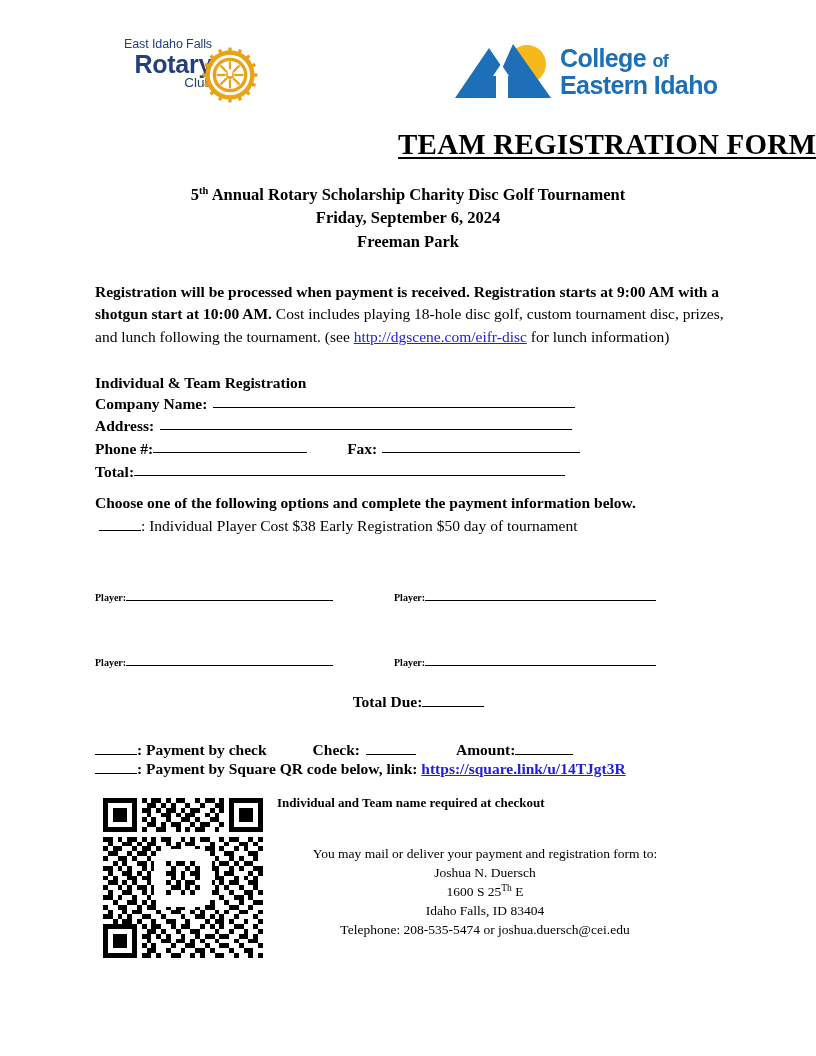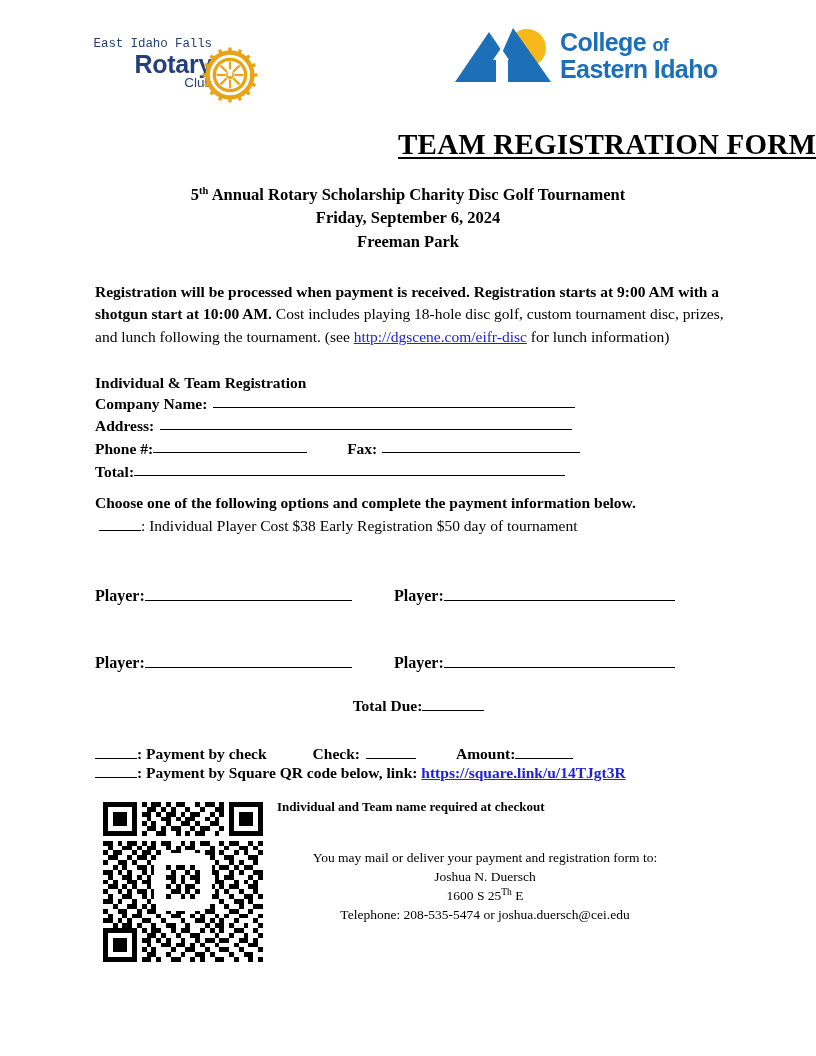--- a/index.html
+++ b/index.html
@@ -42,21 +42,20 @@
     width: 120px;
     text-align: right;
     font-family: "Liberation Sans", "DejaVu Sans", sans-serif;
     color: #24407c;
     line-height: 1.08;
   }
   .rotary-l1 {
     font-size: 12.5px;
     letter-spacing: -0.1px;
     display: block;
-    font-family: Liberation Mono, monospace;
   }
   .rotary-l2 {
     font-size: 25px;
     font-weight: bold;
     display: block;
     letter-spacing: -0.3px;
     margin-top: -1px;
   }
   .rotary-l3 {
     font-size: 13.5px;
@@ -67,21 +66,21 @@
     position: absolute;
     left: 110px;
     top: 9px;
     width: 56px;
     height: 56px;
   }
 
   .cei-logo {
     position: absolute;
     left: 455px;
-    top: 24px;
+    top: 40px;
     width: 272px;
     height: 68px;
   }
   .cei-mark {
     position: absolute;
     left: 0;
     top: 2px;
     width: 100px;
     height: 62px;
   }
@@ -195,21 +194,21 @@
     height: 13px;
     margin-left: 3px;
   }
 
   
   .players {
     margin-top: 26px;
   }
   .player-row {
     display: flex;
-    font-size: 16px;
+    font-size: 10px;
     font-weight: bold;
     margin-bottom: 29px;
     white-space: nowrap;
     margin-top: 48px;
   }
   .player-cell {
     display: flex;
     align-items: baseline;
   }
   .player-cell.left { width: 299px; }
@@ -741,18 +740,19 @@
             <rect x="18" y="19" width="1" height="1"></rect>
         </g>
       </svg>
 
       <div class="qr-caption">Individual and Team name required at checkout</div>
 
       <div class="mail-block">
         <span class="mail-line">You may mail or deliver your payment and registration form to:</span>
         <span class="mail-line">Joshua N. Duersch</span>
         <span class="mail-line"><span>1600 S 25</span><sup>Th</sup><span> E</span></span>
+        <span class="mail-line">Idaho Falls, ID 83404</span>
         <span class="mail-line">Telephone: 208-535-5474 or joshua.duersch@cei.edu</span>
       </div>
     </div>
 
   </div>
 </div>
 
 </body></html>

